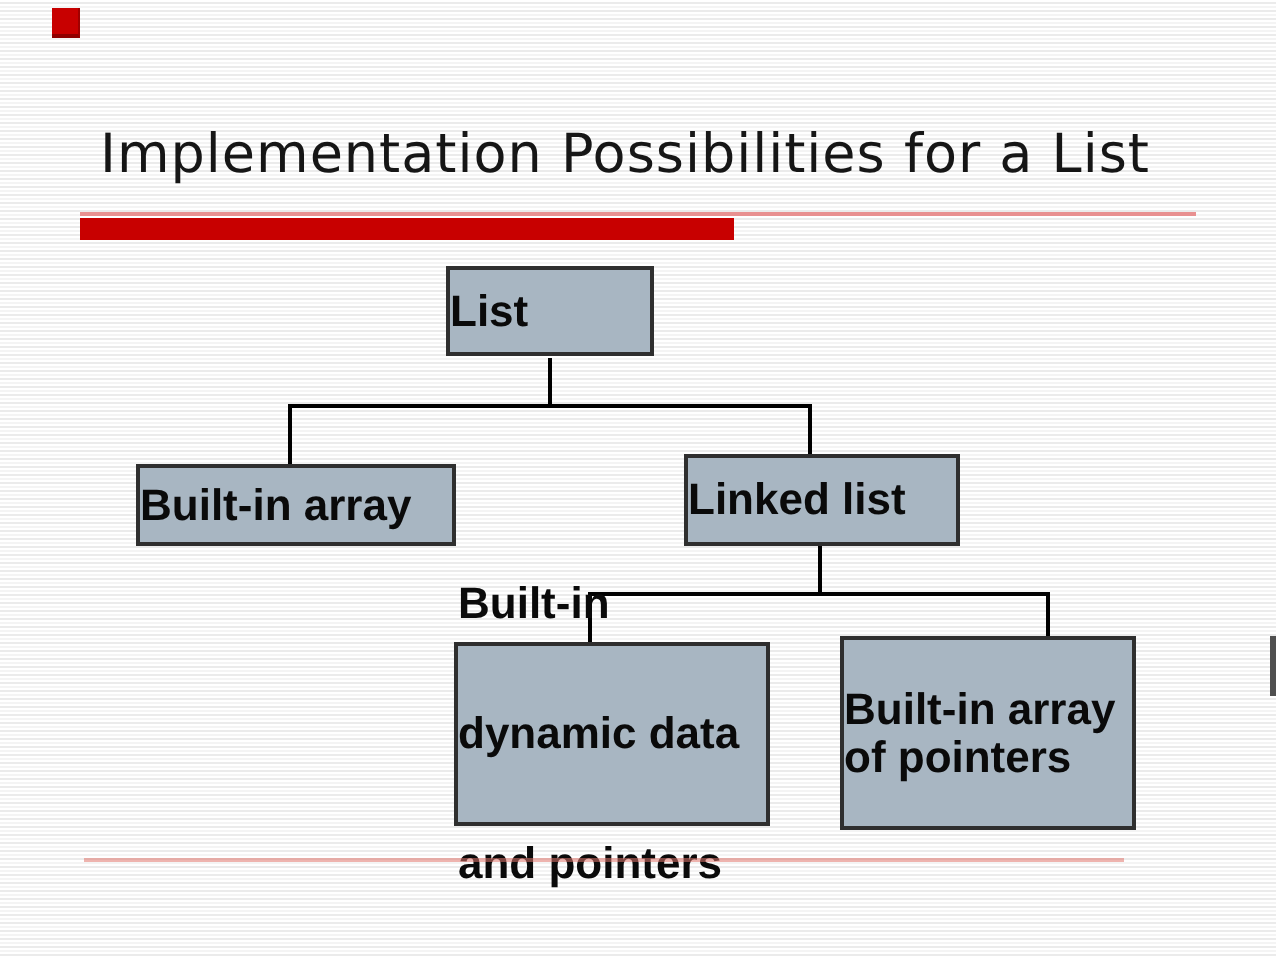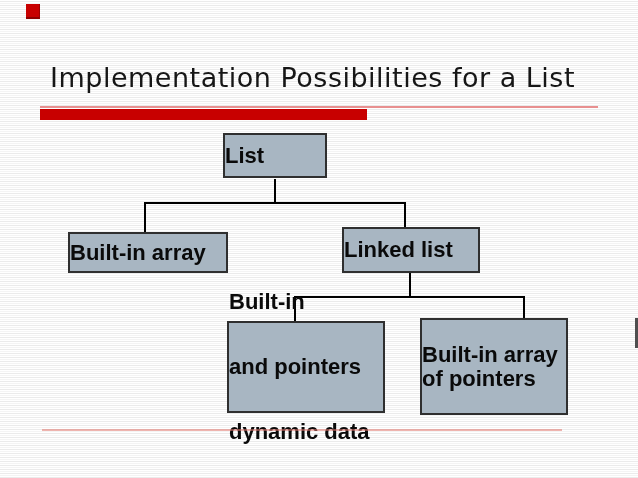--- a/index.html
+++ b/index.html
@@ -132,22 +132,22 @@
   <div class="node node-builtin-array">
     <span>Built-in array</span>
   </div>
 
   <div class="node node-linked-list">
     <span>Linked list</span>
   </div>
 
   <div class="node node-dynamic">
     <span>Built-in</span>
+    <span>dynamic data</span>
     <span>and pointers</span>
-    <span>dynamic data</span>
   </div>
 
   <div class="node node-structs">
     <span>Built-in array</span>
     <span>of pointers</span>
   </div>
 
   <div class="bottom-rule"></div>
   <div class="right-edge-mark"></div>
 

